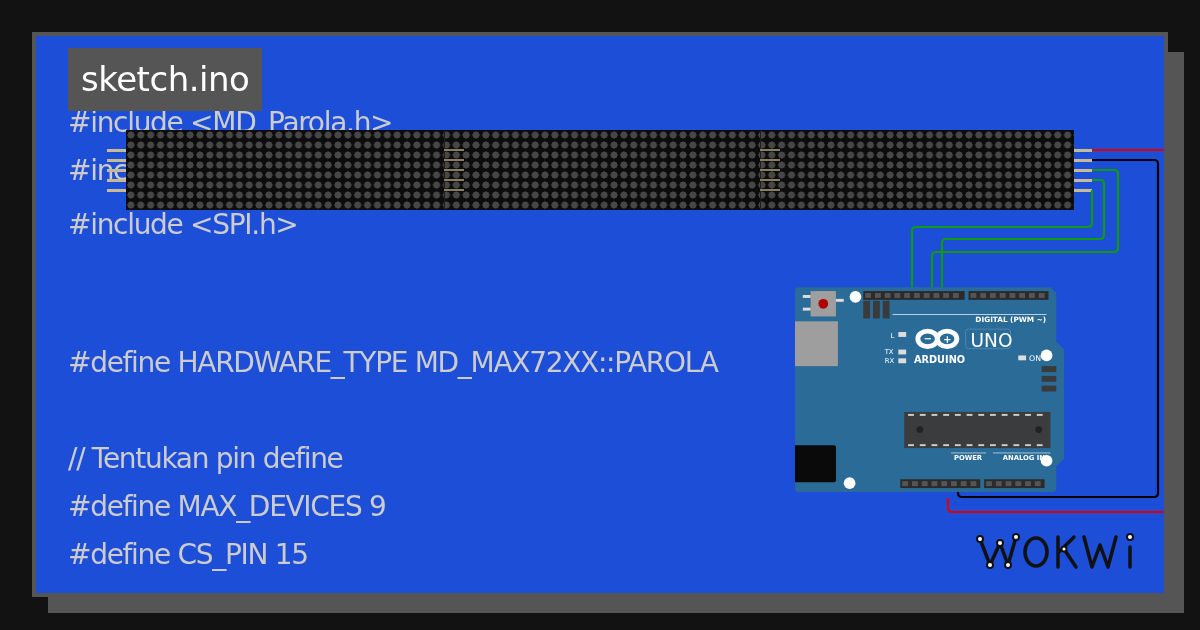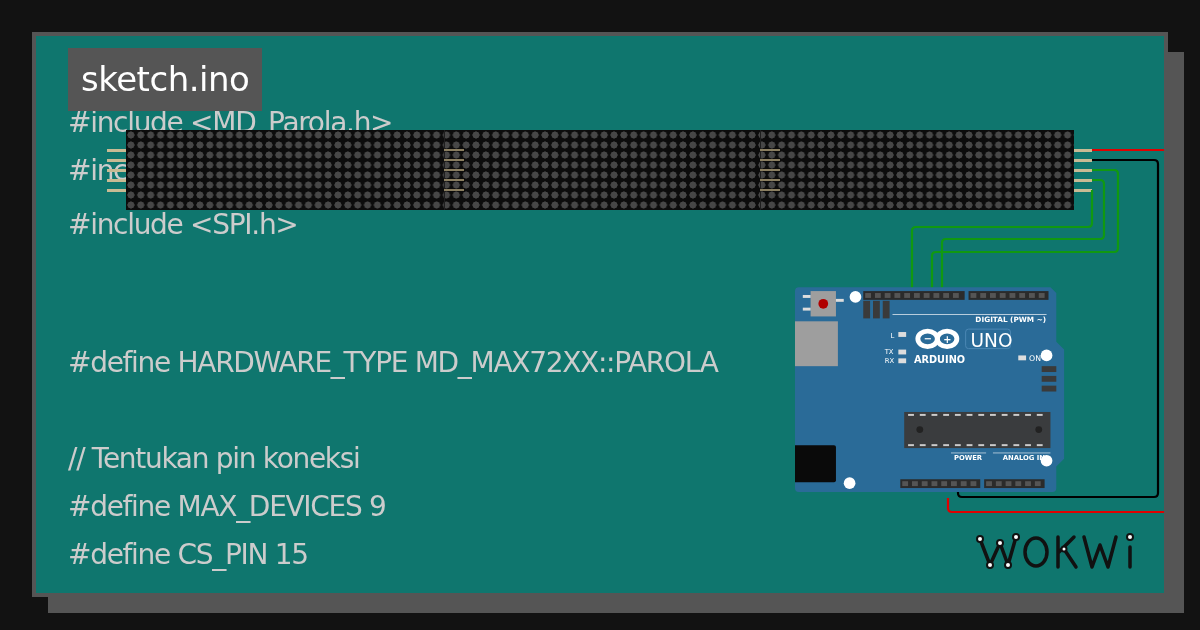--- a/index.html
+++ b/index.html
@@ -1,18 +1,18 @@
 <!DOCTYPE html>
 <html><head>
 <meta charset="utf-8">
 <style>
   html, body { margin:0; padding:0; }
   body { width:1200px; height:630px; background:#121212; position:relative; overflow:hidden; font-family:"DejaVu Sans", sans-serif; }
   .shadow { position:absolute; left:48px; top:52px; width:1136px; height:561px; background:#555555; }
-  .panel { position:absolute; left:32px; top:32px; width:1128px; height:557px; background:#0f766e; border:4px solid #555555; overflow:hidden; }
+  .panel { position:absolute; left:32px; top:32px; width:1128px; height:557px; background:#1d4ed8; border:4px solid #555555; overflow:hidden; }
   .title-tab { position:absolute; left:68px; top:12px; height:63px; padding:0 13px; background:#555555; color:#ffffff; font-family:"DejaVu Sans", sans-serif; font-size:34px; line-height:63px; letter-spacing:-0.5px; z-index:5;margin-top:36px; }
   .code { position:absolute; left:32px; top:70px; font-family:"DejaVu Sans", sans-serif; font-size:28px; color:#cccccc; letter-spacing:-1.3px; }
   .code .line { position:absolute; white-space:pre; left:0; }
   .matrix { position:absolute; left:90px; top:94px; width:948px; height:80px; background:#0c0c0c;
     background-image: radial-gradient(circle, #474747 3.3px, transparent 3.8px);
     background-size: 9.87px 10px; background-position: 0px 0px; }
   .module-sep { position:absolute; top:0; width:1px; height:80px; background:#1e1e1e; }
   .pin-h { position:absolute; height:3px; background:#c8bb94; }
   .inner-pin { position:absolute; height:2px; background:#8a7e60; width:20px; }
   .wire { position:absolute; }
@@ -25,21 +25,21 @@
 
 <div class="shadow"></div>
 
 <div class="panel">
 
   <div class="code">
     <div class="line" style="top:0px">#include &lt;MD_Parola.h&gt;</div>
     <div class="line" style="top:48px">#inc</div>
     <div class="line" style="top:102px">#include &lt;SPI.h&gt;</div>
     <div class="line" style="top:240px">#define HARDWARE_TYPE MD_MAX72XX::PAROLA</div>
-    <div class="line" style="top:336px">// Tentukan pin koneksi</div>
+    <div class="line" style="top:336px">// Tentukan pin define</div>
     <div class="line" style="top:384px">#define MAX_DEVICES 9</div>
     <div class="line" style="top:432px">#define CS_PIN 15</div>
   </div>
 
   <div class="pin-h" style="left:71px; top:113px; width:20px;"></div>
   <div class="pin-h" style="left:71px; top:123px; width:20px;"></div>
   <div class="pin-h" style="left:71px; top:133px; width:20px;"></div>
   <div class="pin-h" style="left:71px; top:143px; width:20px;"></div>
   <div class="pin-h" style="left:71px; top:153px; width:20px;"></div>
 

